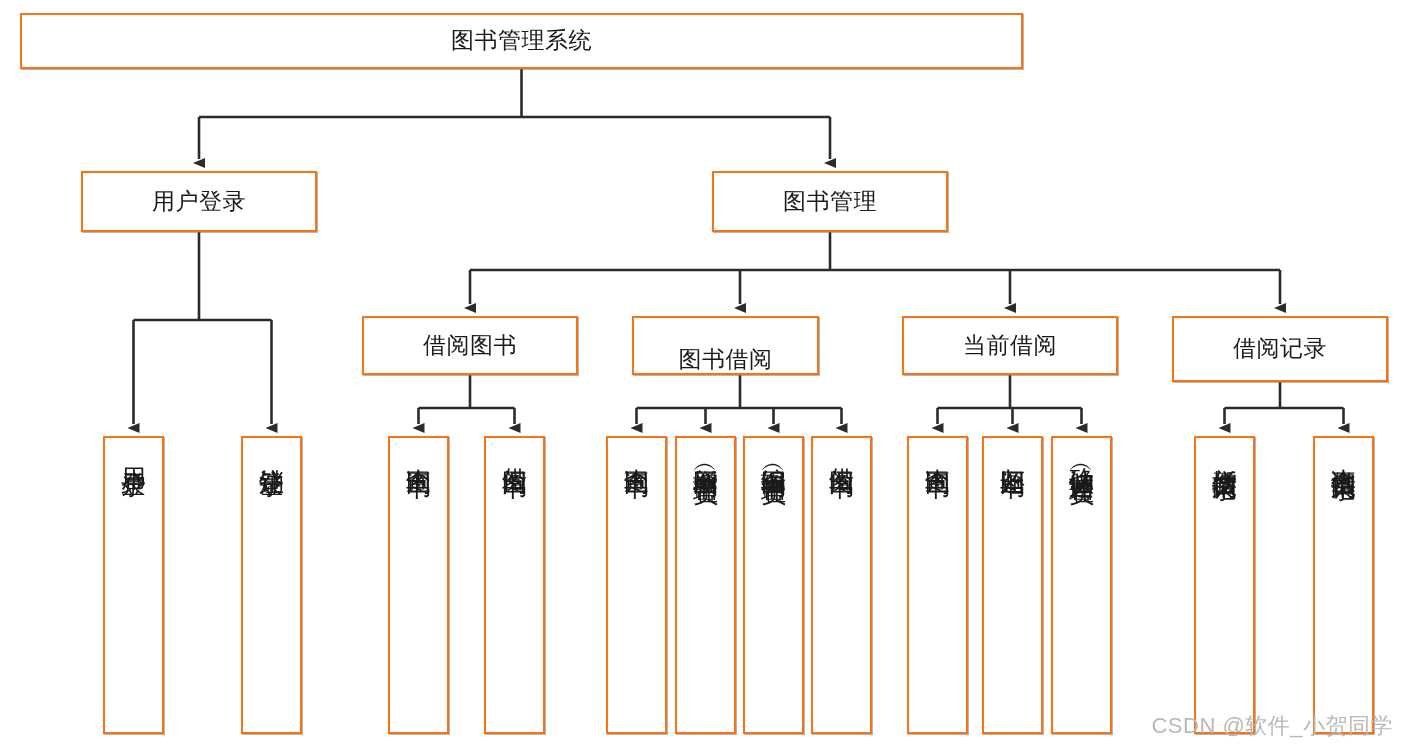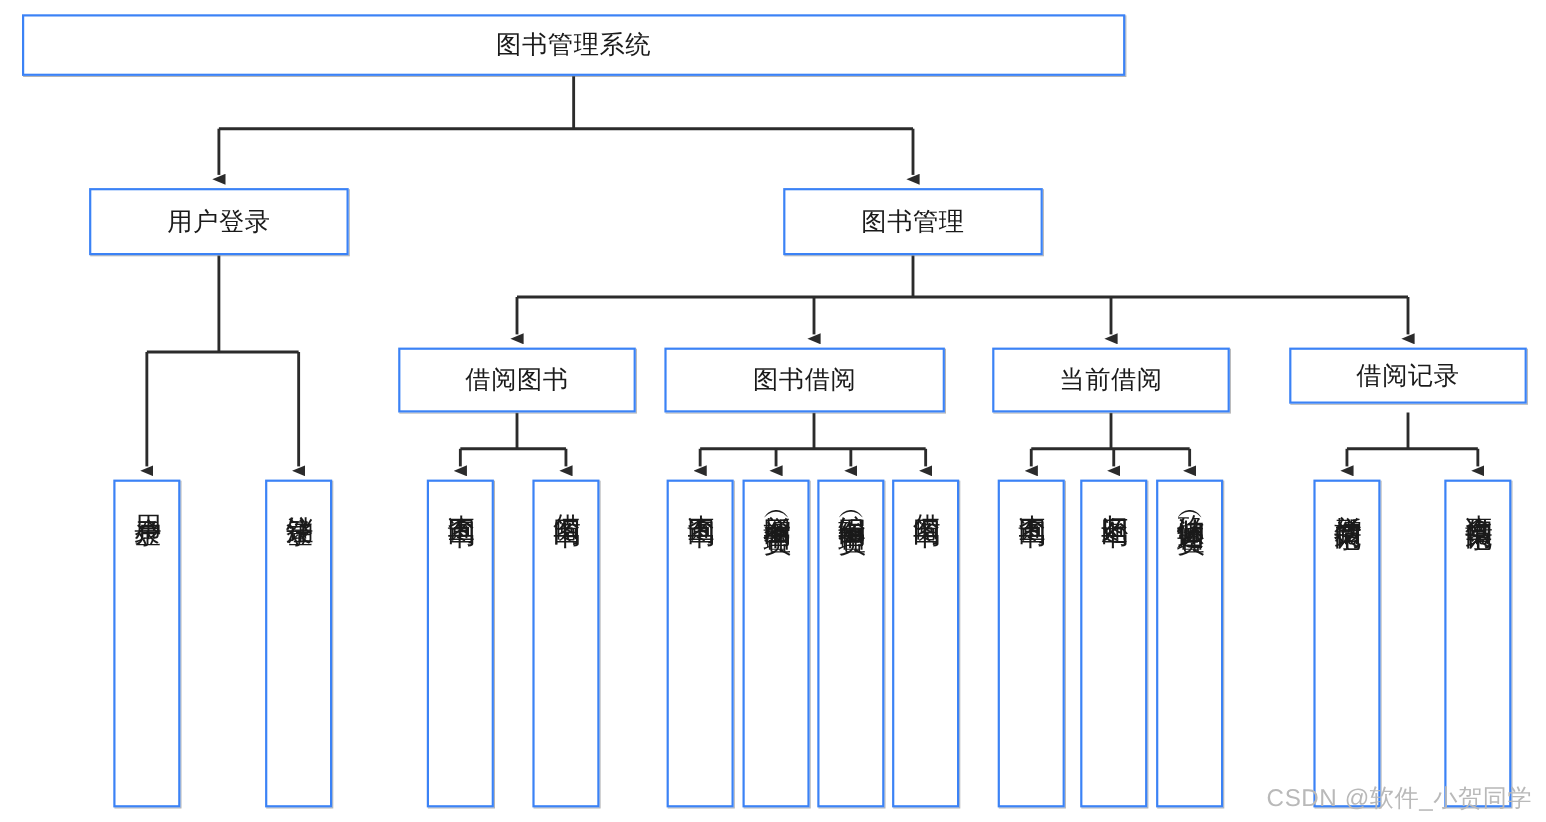--- a/index.html
+++ b/index.html
@@ -22,21 +22,21 @@
   svg.edges {
     position: absolute;
     left: 0;
     top: 0;
     width: 1405px;
     height: 747px;
   }
   .node {
     position: absolute;
     box-sizing: border-box;
-    border: 2px solid #3b82f6;
+    border: 2px solid #f97316;
     background: #ffffff;
     display: flex;
     align-items: center;
     justify-content: center;
     color: #1a1a1a;
     box-shadow: 1px 1px 0 rgba(120,120,120,0.55);
   }
   .node .label {
     display: block;
     text-align: center;
@@ -125,29 +125,29 @@
   </div>
 
   <div class="node horizontal" id="node-book-manage" style="left:712px; top:171px; width:236px; height:61px;">
     <span class="label">图书管理</span>
   </div>
 
   <div class="node horizontal" id="node-new-book-recommend" style="left:362px; top:316px; width:216px; height:59px;">
     <span class="label">借阅图书</span>
   </div>
 
-  <div class="node horizontal" id="node-book-borrow" style="left:604px; top:316px; width:255px; height:59px;">
+  <div class="node horizontal" id="node-book-borrow" style="left:632px; top:316px; width:187px; height:59px;align-items:flex-end;">
     <span class="label">图书借阅</span>
   </div>
 
   <div class="node horizontal" id="node-current-borrow" style="left:902px; top:316px; width:216px; height:59px;">
     <span class="label">当前借阅</span>
   </div>
 
-  <div class="node horizontal" id="node-borrow-record" style="left:1172px; top:316px; width:216px; height:51px;">
+  <div class="node horizontal" id="node-borrow-record" style="left:1172px; top:316px; width:216px; height:66px;">
     <span class="label">借阅记录</span>
   </div>
 
   <div id="leaf-layer">
       <div class="node vertical" id="node-leaf-user-login" style="left: 103px; top: 436px; width: 61px; height: 298px;">
         <span class="label">用户登录</span>
       </div>
       <div class="node vertical" id="node-leaf-logout" style="left: 241px; top: 436px; width: 61px; height: 298px;">
         <span class="label">注销登录</span>
       </div>

